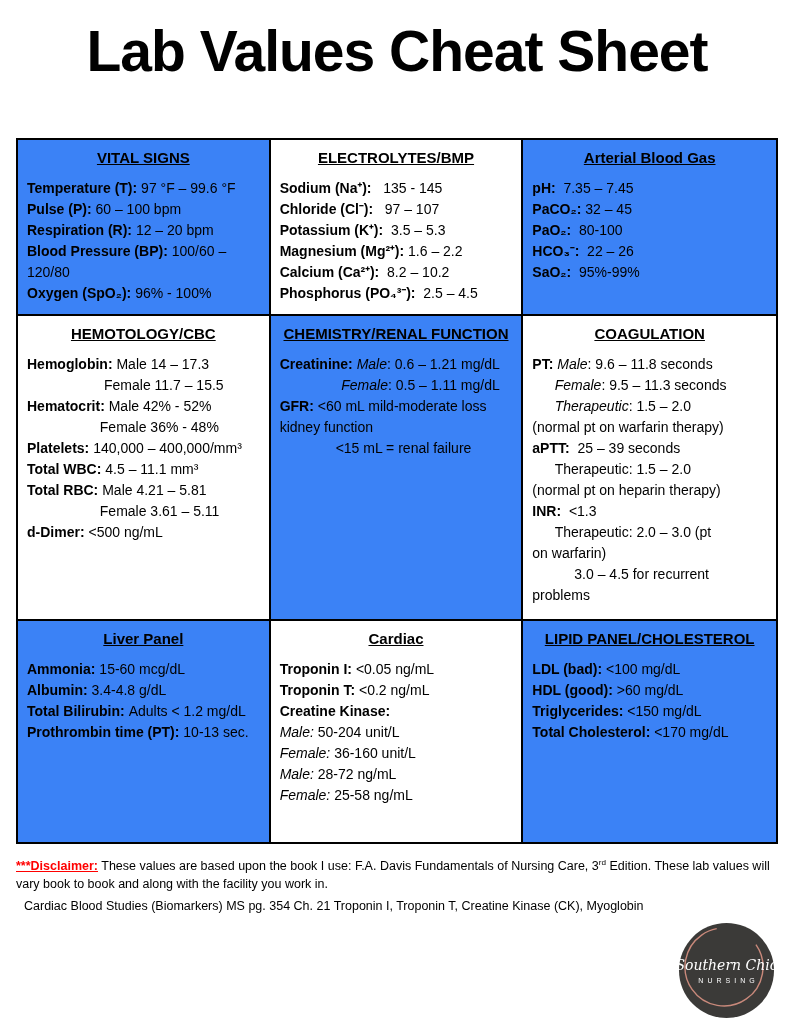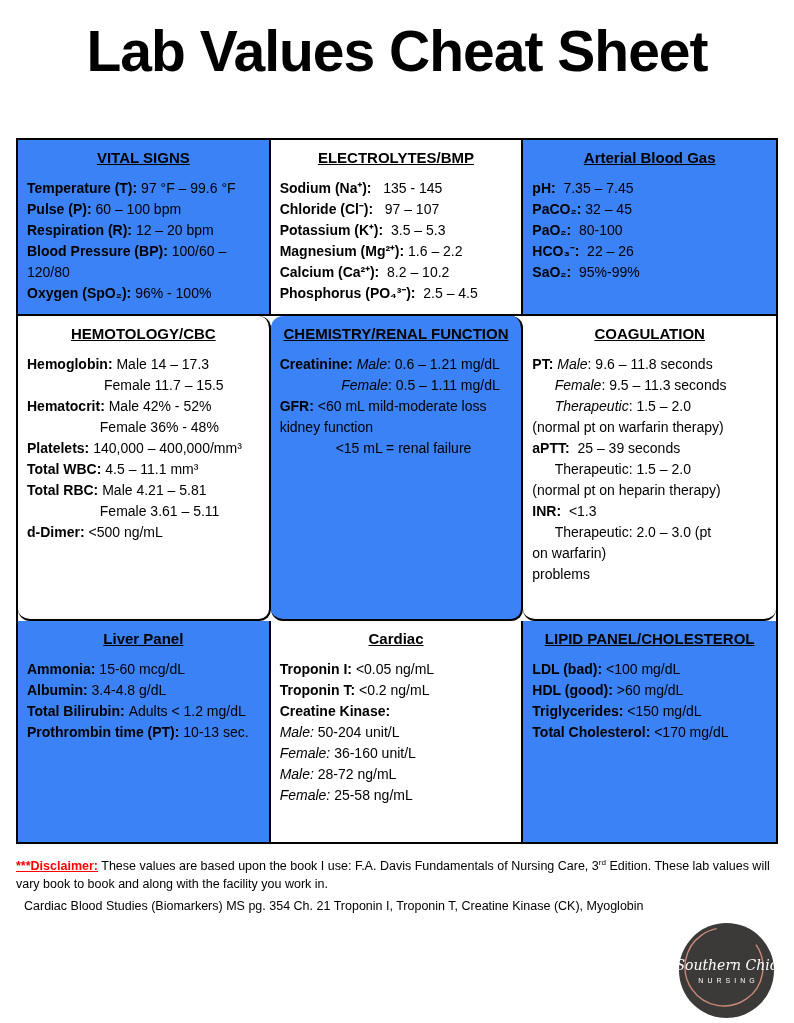--- a/index.html
+++ b/index.html
@@ -11,21 +11,21 @@
            font-size:57px; font-weight:700; letter-spacing:-1px; color:#000; }
 
   .grid { position:absolute; left:16px; right:16px; top:138px;
           display:grid; grid-template-columns:1fr 1fr 1fr; border:2px solid #000; background:#fff; }
   .cell { border-right:2px solid #000; border-bottom:2px solid #000;
           padding:7px 9px 9px 9px; background:#fff; font-size:14px; line-height:1.5; }
   .cell.c3 { border-right:none; }
   .cell.r3 { border-bottom:none; }
   .cell.peach { background:#3b82f6; }
   .r1 { min-height:176px; }
-  .r2 { min-height:305px;border-radius:12px; }
+  .r2 { min-height:305px; }
   .r3 { min-height:221px; }
 
   .cell-header { font-size:15px; font-weight:700; text-align:center;
                  text-decoration:underline; margin-bottom:8px; }
   .line { min-height:21px; }
   .b { font-weight:700; }
   .i { font-style:italic; }
   .u { text-decoration:underline; }
   .red { color:#ff0000; }
   sup { font-size:0.65em; }
@@ -114,20 +114,21 @@
           <div class="line"><span class="b">PT: </span><span class="i">Male</span><span>: 9.6 – 11.8 seconds</span></div>
           <div class="line" style="padding-left: 1.6em;"><span class="i">Female</span><span>: 9.5 – 11.3 seconds</span></div>
           <div class="line" style="padding-left: 1.6em;"><span class="i">Therapeutic</span><span>: 1.5 – 2.0</span></div>
           <div class="line"><span>(normal pt on warfarin therapy)</span></div>
           <div class="line"><span class="b">aPTT: </span><span>&nbsp;25 – 39 seconds</span></div>
           <div class="line" style="padding-left: 1.6em;"><span>Therapeutic: 1.5 – 2.0</span></div>
           <div class="line"><span>(normal pt on heparin therapy)</span></div>
           <div class="line"><span class="b">INR: </span><span>&nbsp;&lt;1.3</span></div>
           <div class="line" style="padding-left: 1.6em;"><span>Therapeutic: 2.0 – 3.0 (pt</span></div>
           <div class="line"><span>on warfarin)</span></div>
+          <div class="line" style="padding-left: 3em;"><span>3.0 – 4.5 for recurrent</span></div>
           <div class="line"><span>problems</span></div>
         </div>
     </section>
 
     <section class="cell peach r3 c1">
       <h2 class="cell-header">Liver Panel</h2>
       <div class="cell-body">
           <div class="line"><span class="b">Ammonia: </span><span>15-60 mcg/dL</span></div>
           <div class="line"><span class="b">Albumin: </span><span>3.4-4.8 g/dL</span></div>
           <div class="line"><span class="b">Total Bilirubin: </span><span>Adults &lt; 1.2 mg/dL</span></div>

